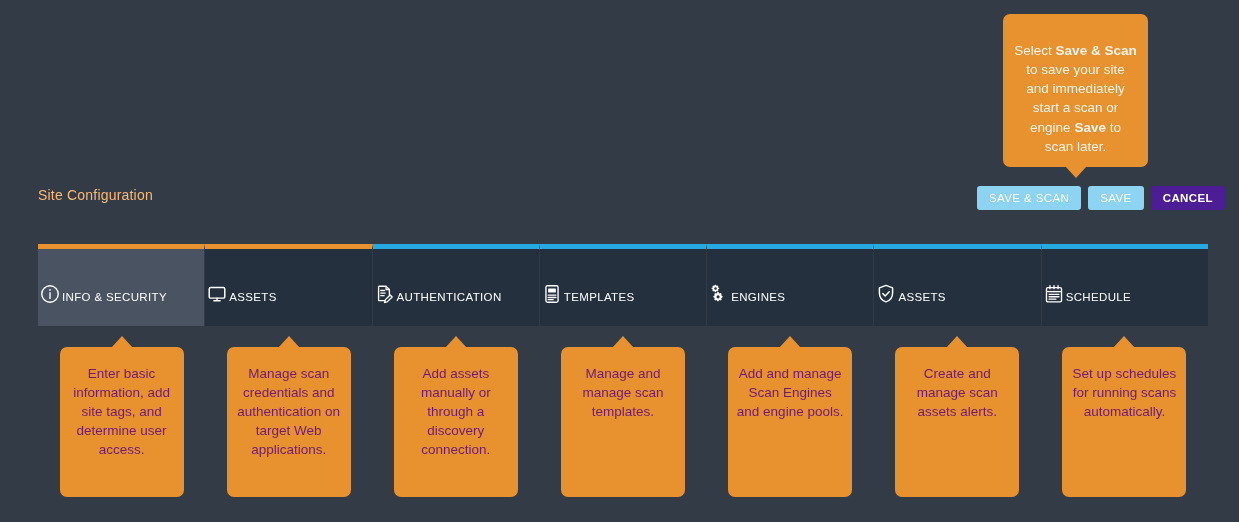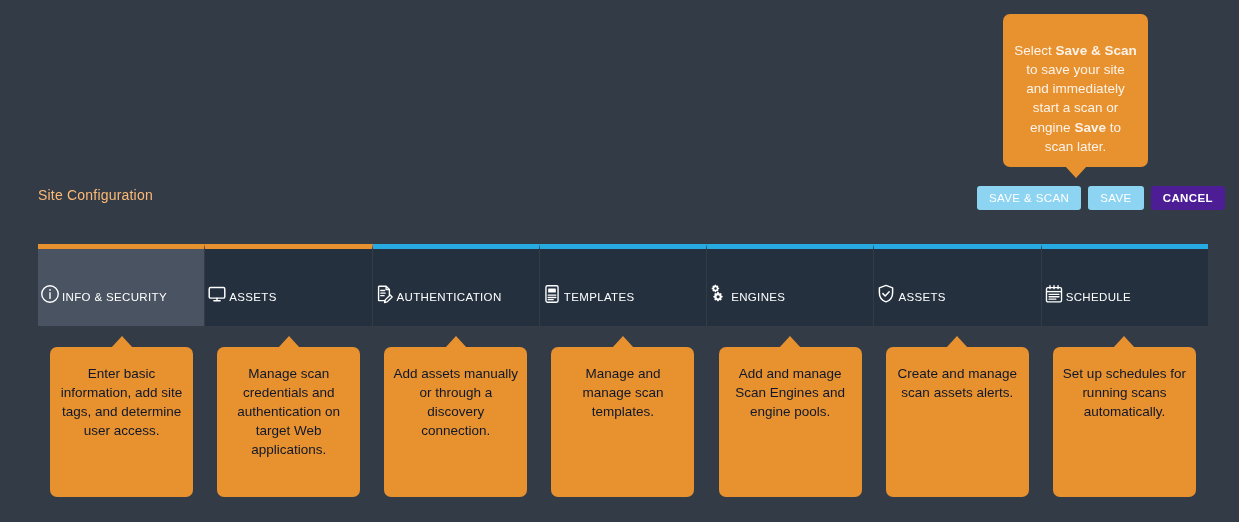--- a/index.html
+++ b/index.html
@@ -121,24 +121,24 @@
     width: 1170px; height: 150px;
     display: flex;
   }
   .desc-cell {
     flex: 1 1 0;
     display: flex;
     justify-content: center;
   }
   .desc {
     position: relative;
-    width: 143px; height: 150px;
+    width: 124px; height: 150px;
     background: #e8912f;
     border-radius: 7px;
-    color: #0f172a;
+    color: #701a75;
     font-size: 13.5px;
     line-height: 1.4;
     text-align: center;
     padding: 18px 8px 0 8px;
   }
   .desc .tip-up {
     position: absolute;
     left: 50%; top: -11px;
     transform: translateX(-50%);
     width: 0; height: 0;

